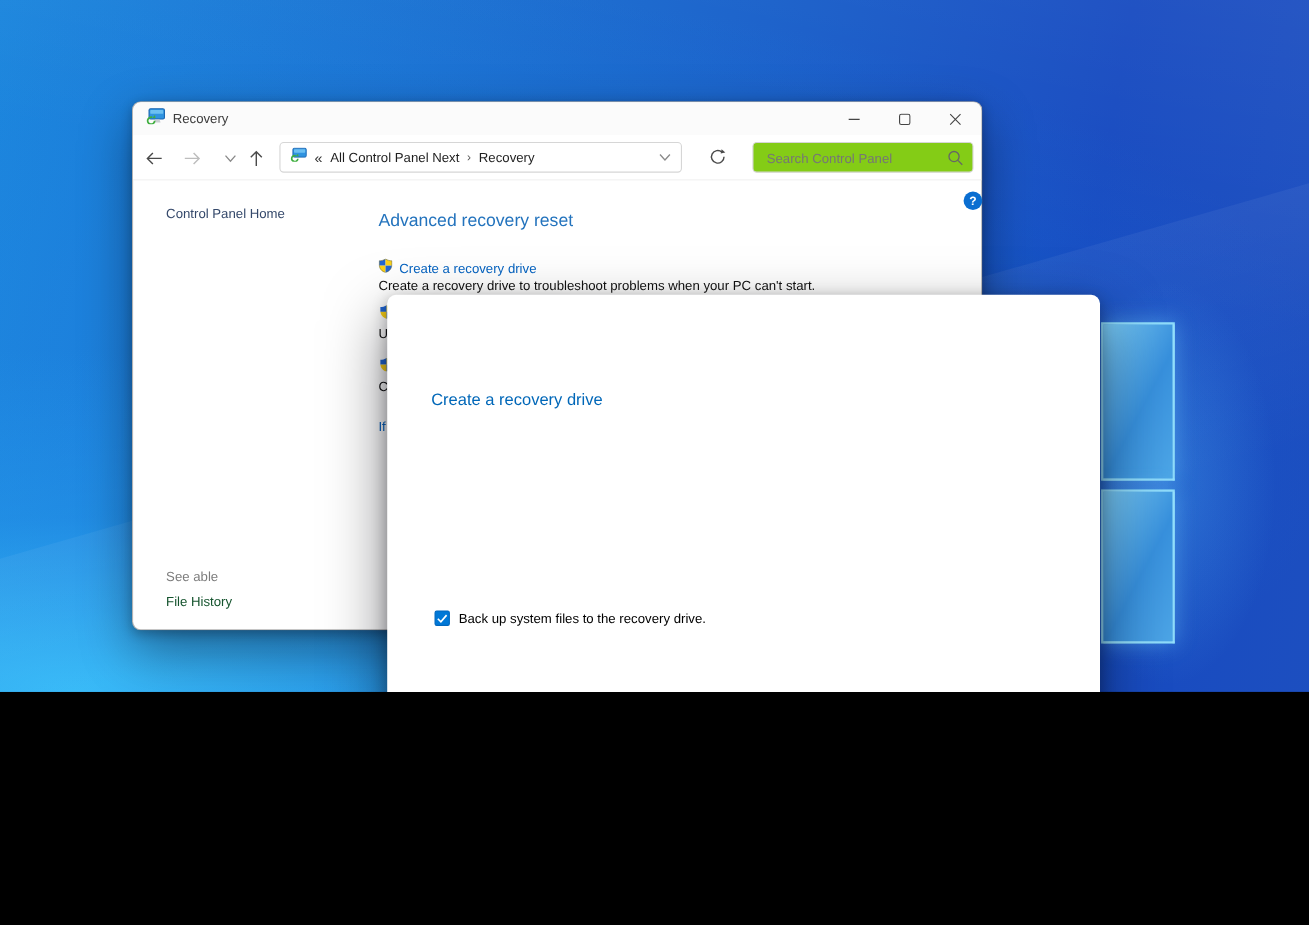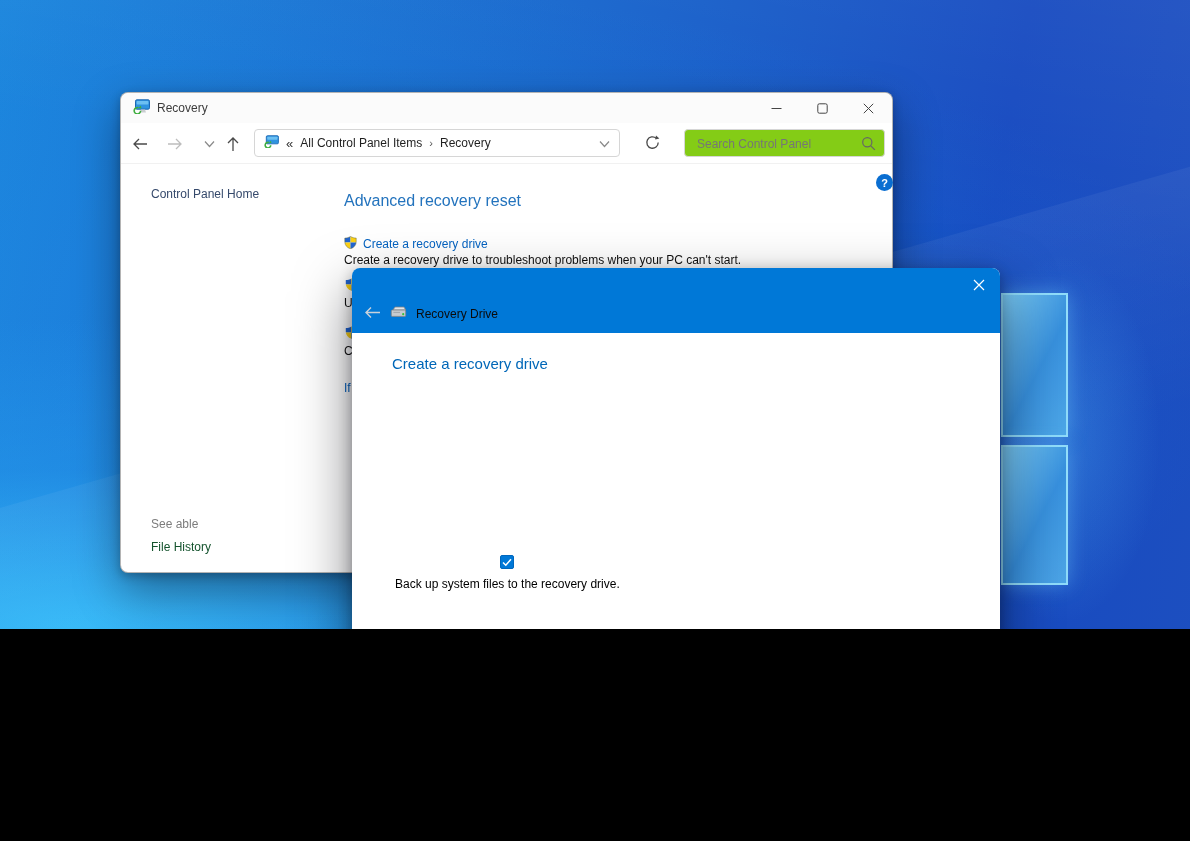--- a/index.html
+++ b/index.html
@@ -72,21 +72,21 @@
 
   
   .dlg{position:absolute;left:352px;top:268px;width:648px;height:512px;background:#fff;border-radius:8px;
     overflow:hidden;box-shadow:0 22px 55px rgba(0,0,10,.50),0 4px 14px rgba(0,0,10,.30);}
   .dlg-header{position:absolute;left:0;top:0;right:0;height:65px;background:#0078d7;}
   .dlg-close{position:absolute;top:4px;right:5px;width:32px;height:26px;display:flex;align-items:center;justify-content:center;}
   .dlg-titlerow{position:absolute;left:12px;top:37px;display:flex;align-items:center;gap:9px;}
   .dlg-title{font-size:12px;color:#0b0b0b;}
   .dlg-heading{position:absolute;left:40px;top:87px;font-size:15px;color:#0067b8;}
   .dlg-para{position:absolute;left:41px;top:138px;width:514px;font-size:12px;line-height:19px;color:#000;}
-  .checkrow{position:absolute;left:43px;top:287px;display:flex;align-items:center;gap:8px;flex-direction:column;}
+  .checkrow{position:absolute;left:43px;top:287px;display:flex;align-items:center;gap:8px;}
   .checkbox{width:14px;height:14px;border-radius:2px;background:#0078d7;border:1px solid #0067be;
     display:flex;align-items:center;justify-content:center;box-sizing:border-box;}
   .checklabel{font-size:12px;color:#000;}
   .dlg-footer{position:absolute;left:0;right:0;bottom:0;height:40px;background:#5eead4;border-top:1px solid #1d4ed8;box-sizing:border-box;}
   .btn{position:absolute;top:8px;width:70px;height:23px;background:#fdfdfd;border-radius:4px;font-size:12px;color:#000;
     display:flex;align-items:center;justify-content:center;box-sizing:border-box;}
   .btn-next{left:489px;border:1px solid #0078d7;}
   .btn-cancel{left:567px;border:1px solid #8f8f8f;margin-left:40px;}
 </style>
 </head>
@@ -160,21 +160,21 @@
       <div class="addressbar">
         <span>
           <svg width="15" height="13" viewBox="0 0 17 15">
             <rect x="2.5" y="0.8" width="14" height="9.4" rx="1.4" fill="#2f93e0" stroke="#1b67b3" stroke-width="1"></rect>
             <rect x="3.6" y="1.9" width="11.8" height="3.6" rx="0.8" fill="#6cc0f2"></rect>
             <path d="M7.6,11.8 a3.2,3.2 0 1 1 -2.2,-3.1" fill="none" stroke="#3fae3f" stroke-width="1.8"></path>
             <path d="M7.9,6.6 L8.4,9.6 L5.6,9.0 Z" fill="#3fae3f"></path>
           </svg>
         </span>
         <span class="guillemet">«</span>
-        <span class="crumb">All Control Panel Items</span>
+        <span class="crumb">All Control Panel Next</span>
         <span class="crumb-sep">›</span>
         <span class="crumb">Recovery</span>
         <span class="bar-chevron">
           <svg width="11" height="8" viewBox="0 0 11 8">
               <path d="M1,1.5 L5.5,6.5 L10,1.5" fill="none" stroke="#8a8a8a" stroke-width="1.2"></path>
             </svg>
         </span>
       </div>
 
       <div class="refreshbtn">
@@ -245,43 +245,20 @@
           <rect x="0" y="6.5" width="6.5" height="6.5" fill="#fcd116"></rect>
             <rect x="6.5" y="6.5" width="6.5" height="6.5" fill="#2166d3"></rect>
         </g>
       </svg>
     </span>
     <div class="cp-text sliver-c">C</div>
     <div class="cp-text sliver-if">If</div>
   </div>
 
   <div class="dlg">
-    <div class="dlg-header">
-      <div class="dlg-close">
-        <svg width="12" height="12" viewBox="0 0 12 12">
-            <path d="M1,1 L11,11 M11,1 L1,11" stroke="#ffffff" stroke-width="1.2" fill="none"></path>
-          </svg>
-      </div>
-      <div class="dlg-titlerow">
-        <span>
-          <svg width="17" height="13" viewBox="0 0 17 13">
-              <path d="M16,6.5 L2,6.5 M7,1.5 L2,6.5 L7,11.5" fill="none" stroke="#c9d2db" stroke-width="1.4"></path>
-            </svg>
-        </span>
-        <span>
-          <svg width="17" height="14" viewBox="0 0 17 14">
-            <path d="M3,5 L5,2 L14,2 L15.7,5 Z" fill="#e3e6e9" stroke="#7c8187" stroke-width="0.8"></path>
-            <rect x="1.3" y="5" width="14.4" height="6.4" rx="1" fill="#c6cacf" stroke="#7c8187" stroke-width="0.8"></rect>
-            <line x1="3.4" y1="7.4" x2="10" y2="7.4" stroke="#9aa0a6" stroke-width="0.9"></line>
-            <circle cx="13.2" cy="9.2" r="1.1" fill="#35c23d"></circle>
-          </svg>
-        </span>
-        <span class="dlg-title">Recovery Drive</span>
-      </div>
-    </div>
 
     <div class="dlg-heading">Create a recovery drive</div>
 
     <div class="checkrow">
       <span class="checkbox">
         <svg width="10" height="9" viewBox="0 0 10 9">
             <path d="M1,4.5 L3.8,7.2 L9,1.2" fill="none" stroke="#ffffff" stroke-width="1.5"></path>
           </svg>
       </span>
       <span class="checklabel">Back up system files to the recovery drive.</span>

